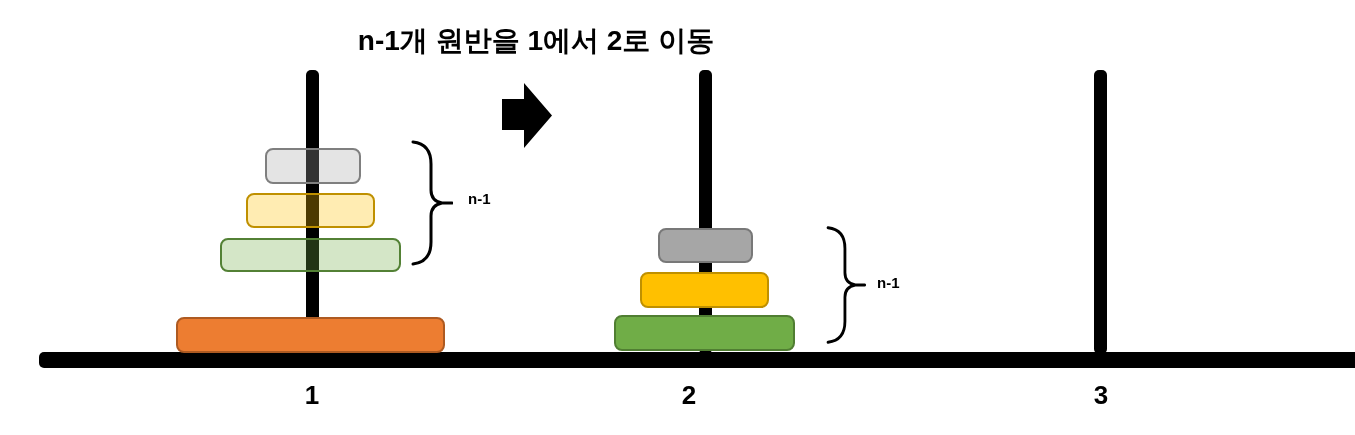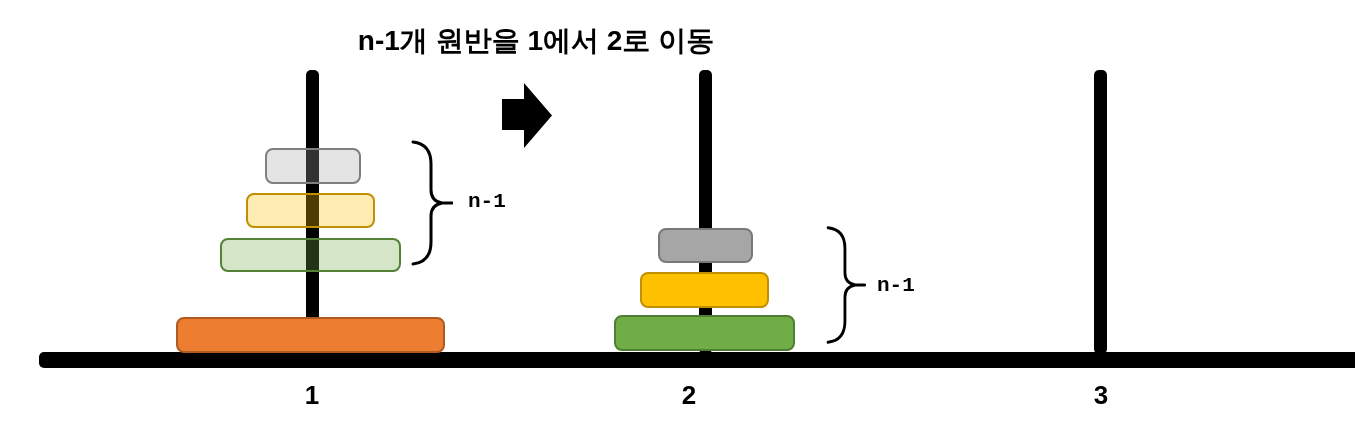--- a/index.html
+++ b/index.html
@@ -67,25 +67,24 @@
   .brace-svg path {
     fill: none;
     stroke-width: 3px;
     stroke-linecap: round;
     stroke-linejoin: round;
   }
   #brace-1 { left: 383px; top: 137px; width: 46px; height: 132px; }
   #brace-2 { left: 798px; top: 224px; width: 44px; height: 122px; }
 
   .n1-label {
-    font-size: 21px;
+    font-size: 15px;
     font-weight: bold;
     color: #000000;
     white-space: nowrap;
-    font-family: Liberation Mono, monospace;
   }
   #n1-label-1 { left: 444px; top: 190px; }
   #n1-label-2 { left: 853px; top: 274px; }
 
   .peg-label {
     top: 380px;
     transform: translateX(-50%);
     font-size: 26px;
     font-weight: bold;
     color: #000000;

